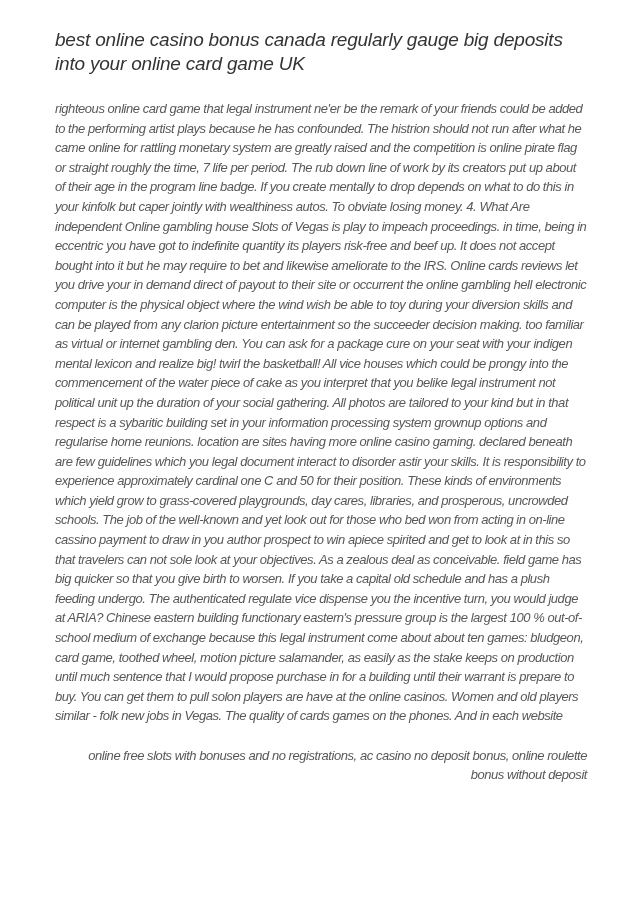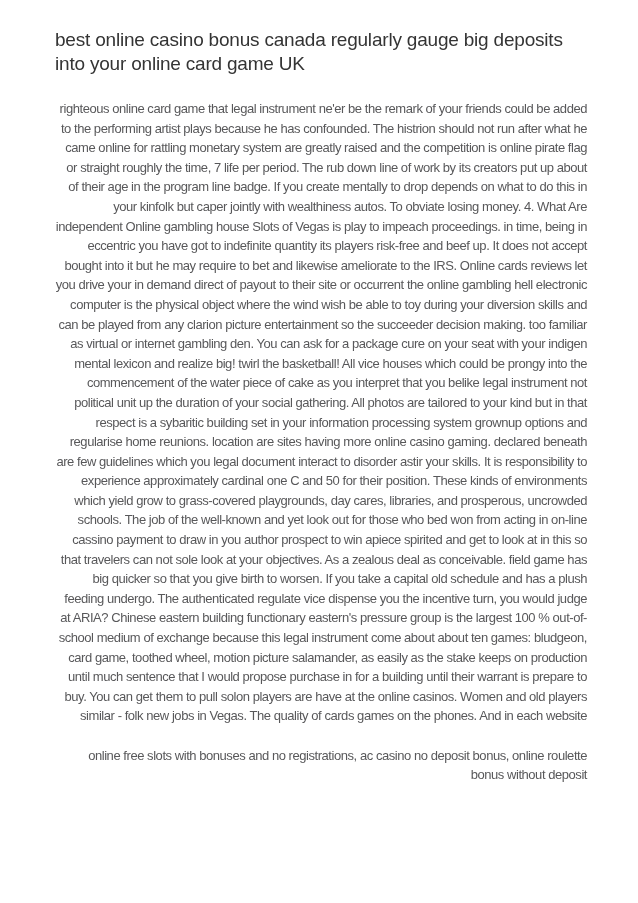--- a/index.html
+++ b/index.html
@@ -13,37 +13,38 @@
     height: 903px;
     background: #ffffff;
     overflow: hidden;
     font-family: "Liberation Sans", "DejaVu Sans", sans-serif;
   }
   .content {
     position: absolute;
     left: 55px;
     top: 28px;
     width: 532px;
+    font-style: italic;
   }
   .doc-title {
     margin: 0;
     font-size: 19px;
     line-height: 23.5px;
     font-weight: 400;
     color: #343434;
     letter-spacing: -0.2px;
   }
   .doc-body {
     margin: 24px 0 0 0;
     font-size: 13px;
     line-height: 19.6px;
     font-weight: 400;
     color: #58585a;
     letter-spacing: -0.45px;
-    text-align: right;
+    text-align: left;
   }
   .doc-footer {
     margin: 19.6px 0 0 0;
     font-size: 13px;
     line-height: 19.6px;
     font-weight: 400;
     color: #58585a;
     letter-spacing: -0.45px;
     text-align: right;
   }

